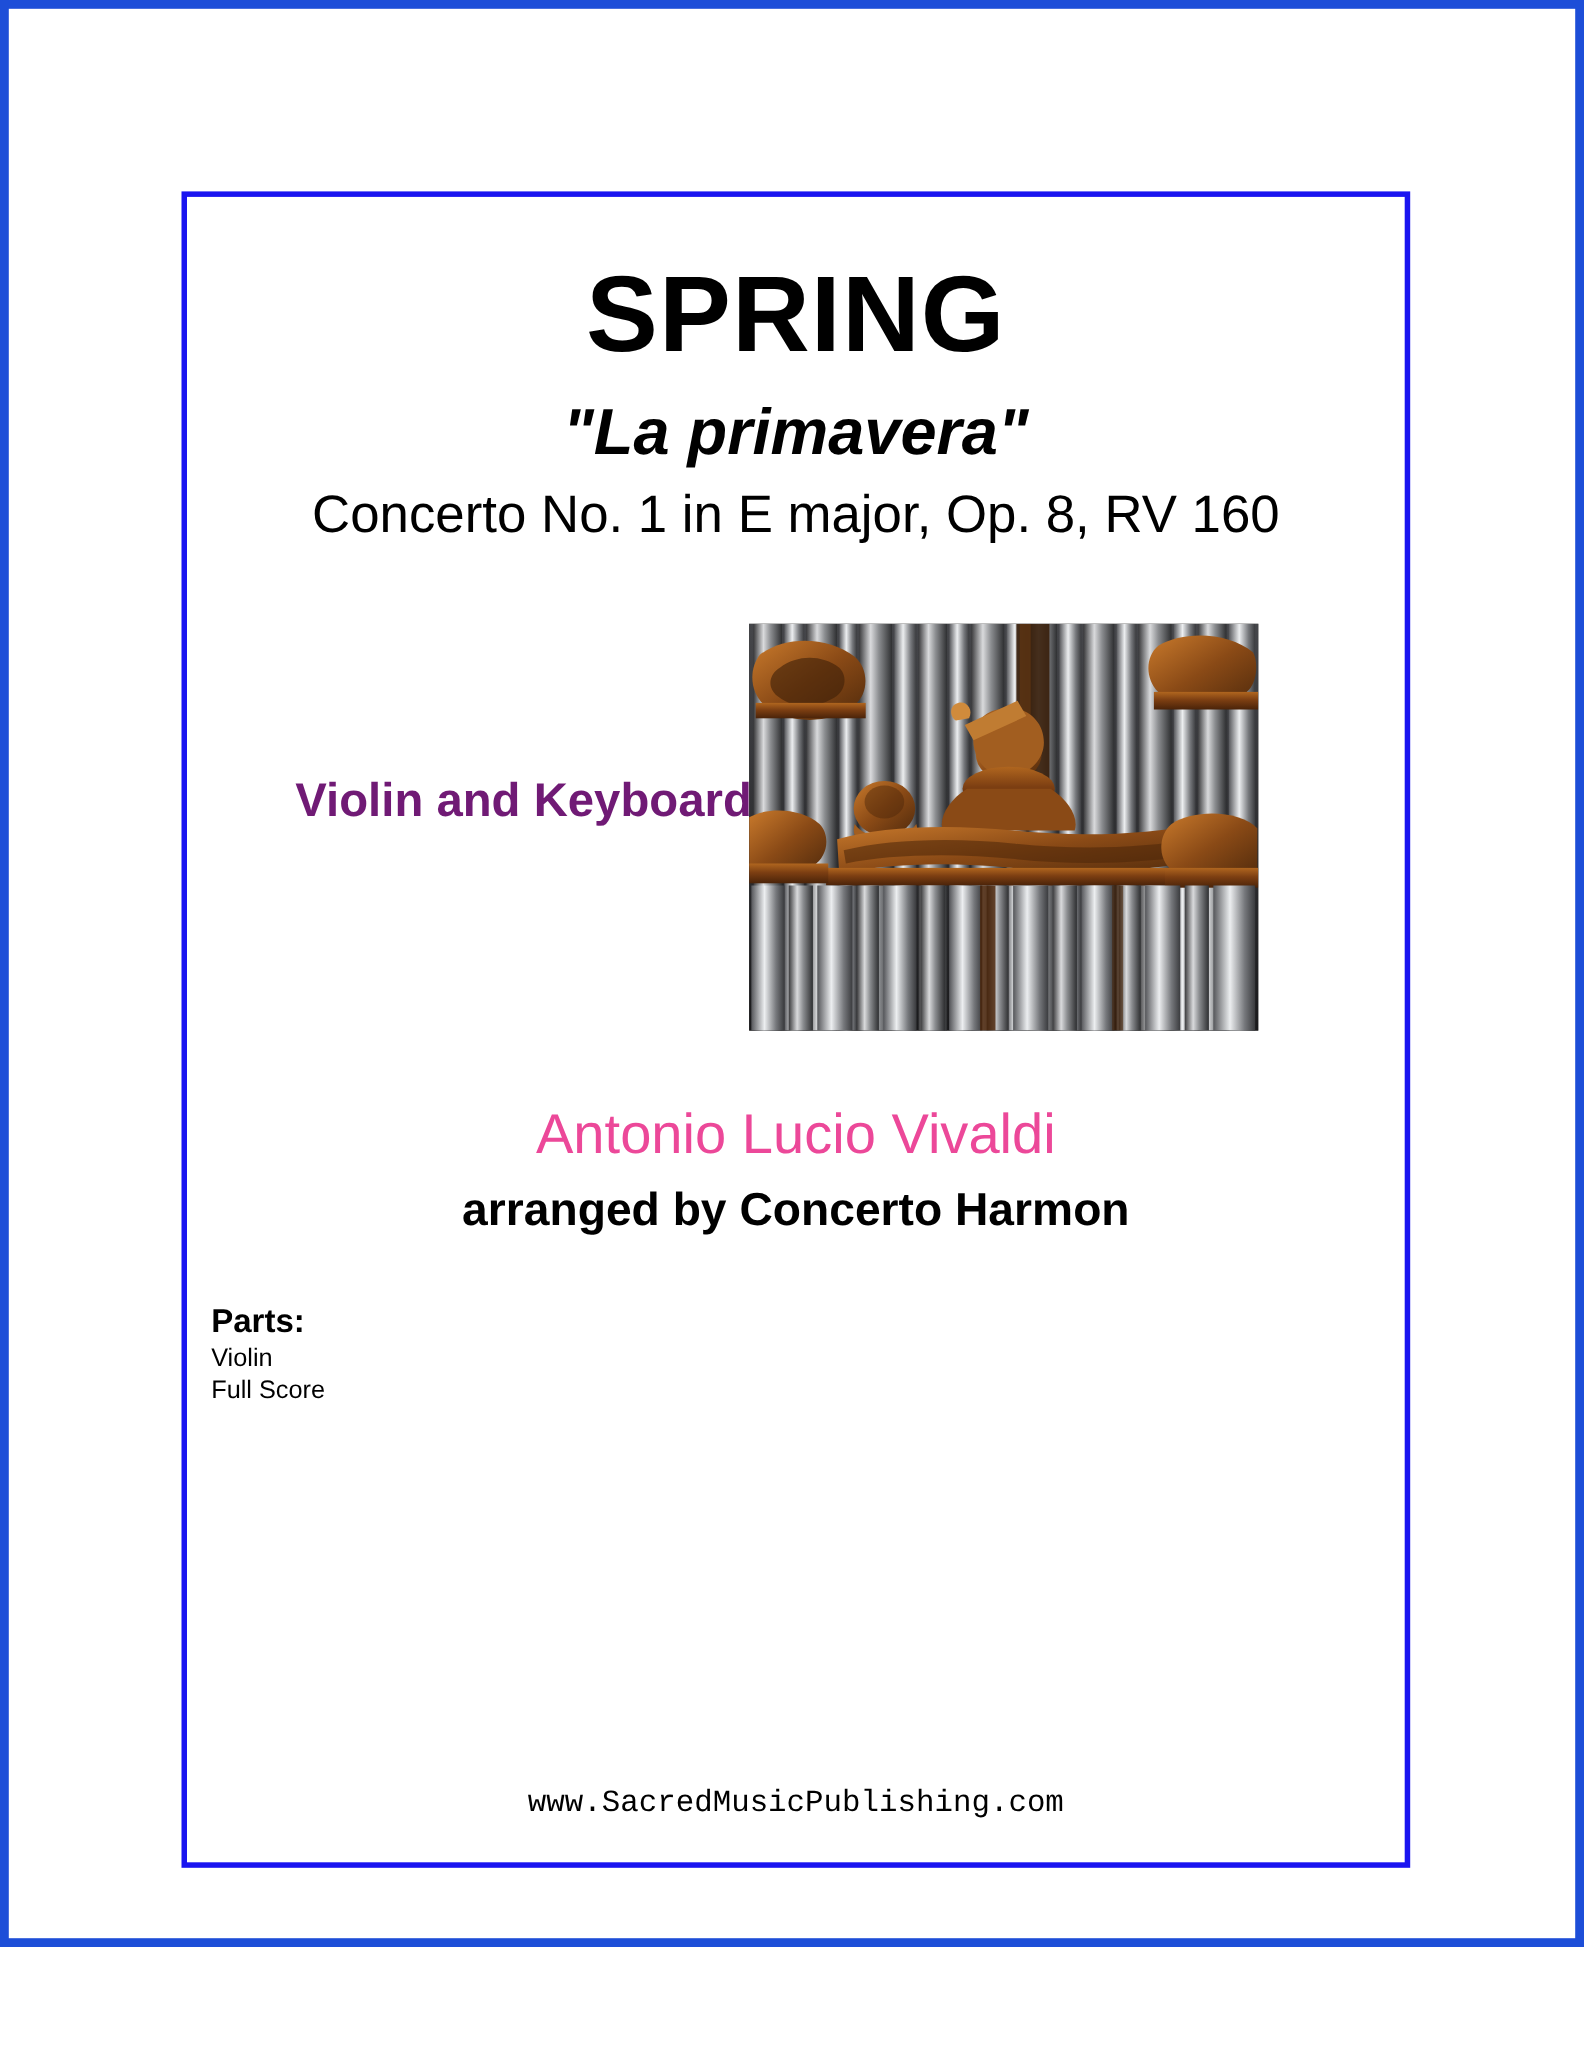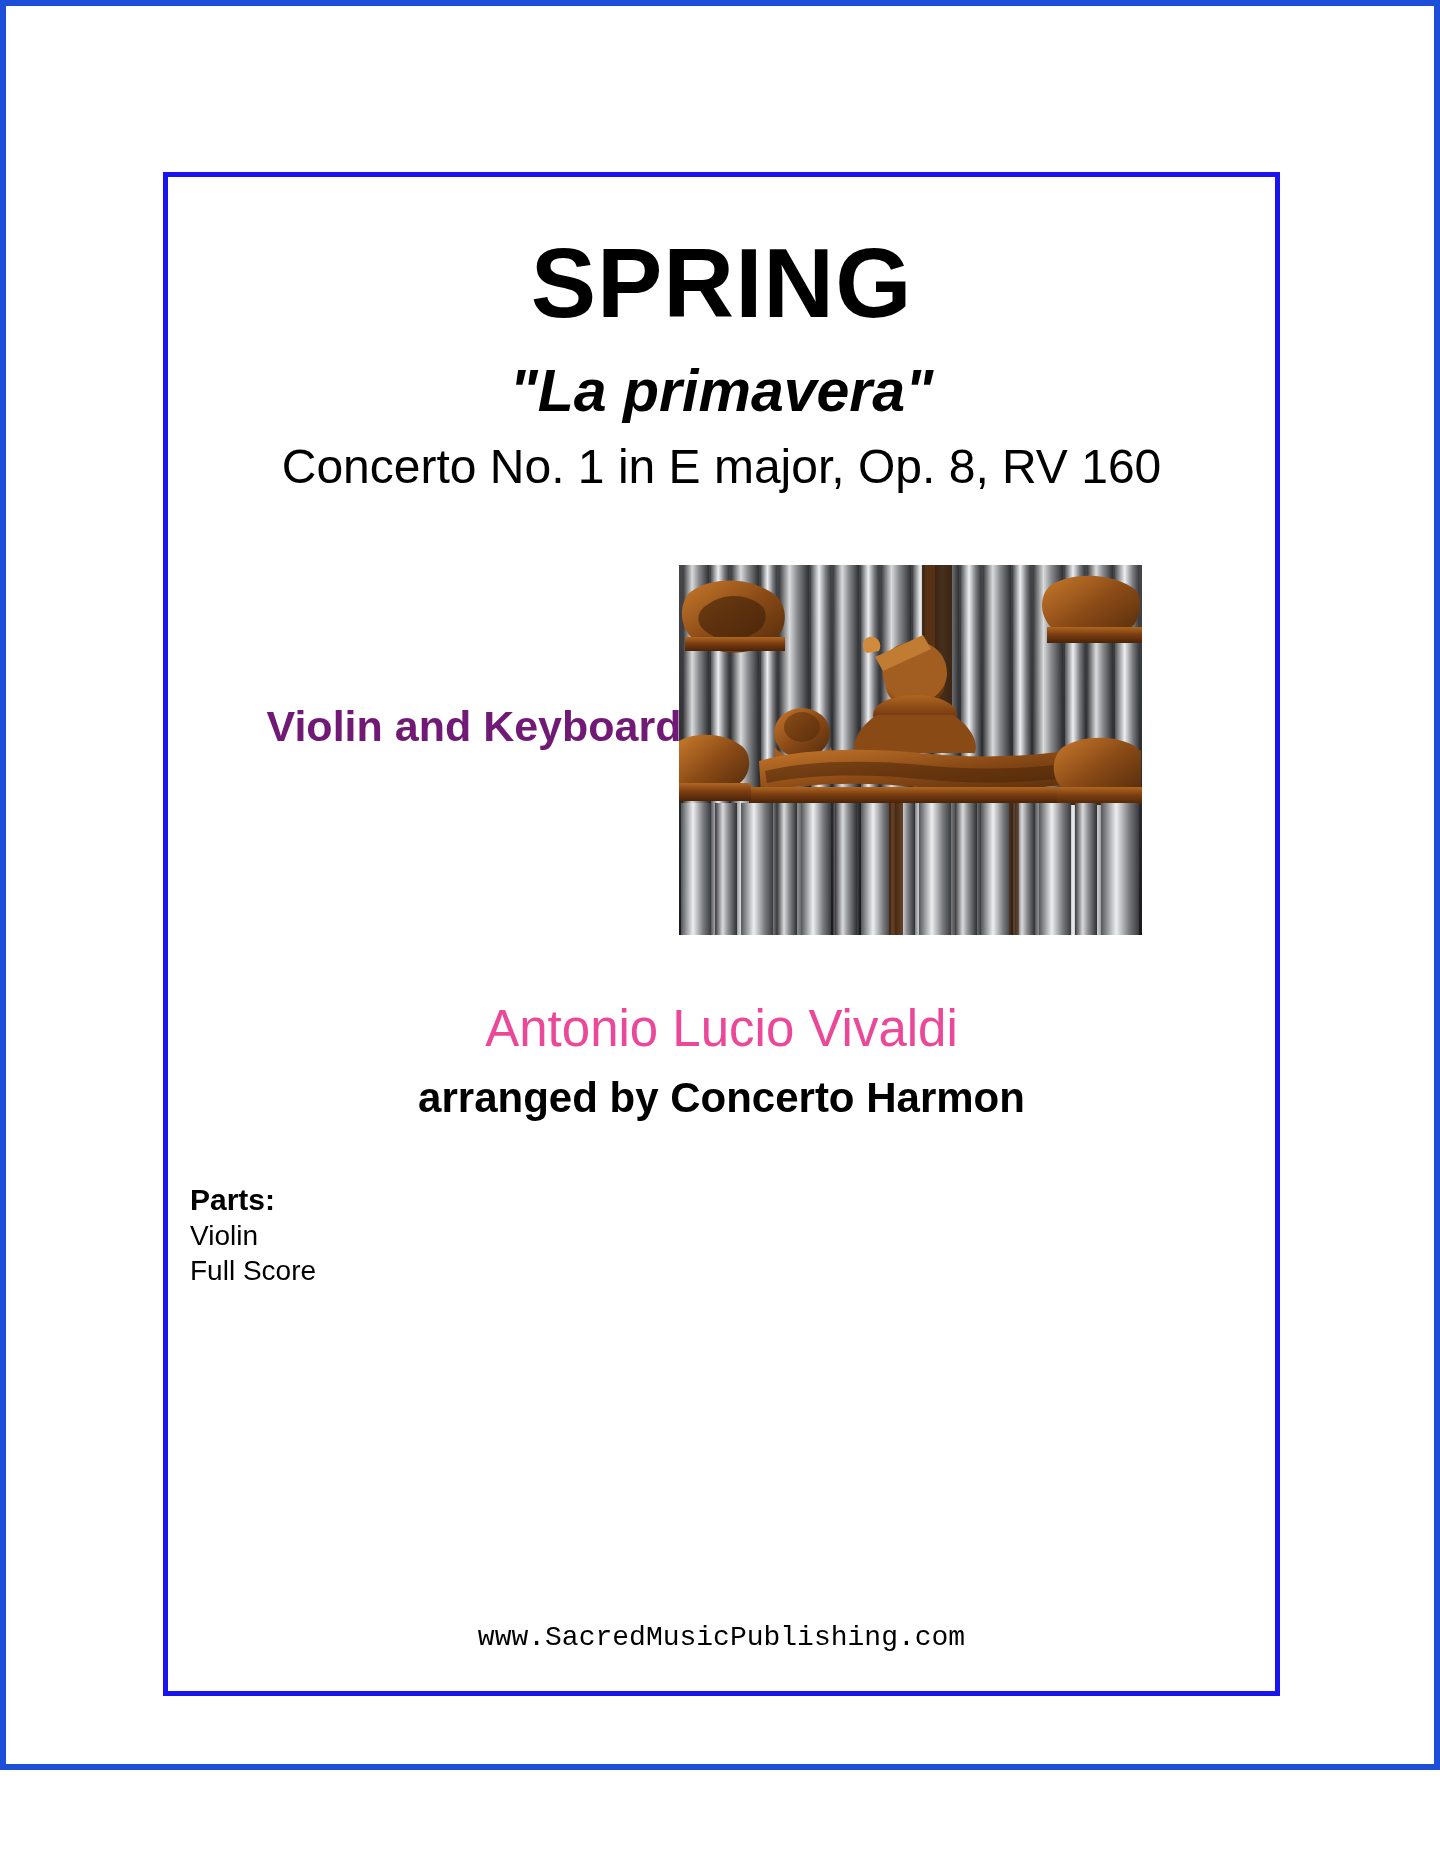--- a/index.html
+++ b/index.html
@@ -15,21 +15,21 @@
   }
 
   
   .page-frame {
     position: absolute;
     left: 0;
     top: 0;
     width: 1440px;
     height: 1770px;
     box-sizing: border-box;
-    border: 6px solid #1d4ed8;
+    border: 8px solid #1d4ed8;
     background: #ffffff;
   }
 
   
   .cover-border {
     position: absolute;
     left: 157px;
     top: 166px;
     width: 1117px;
     height: 1524px;
@@ -138,21 +138,21 @@
     top: 1005px;
     text-align: left;
   }
   .parts-heading {
     font-size: 30px;
     font-weight: bold;
     color: #000000;
     line-height: 1.2;
   }
   .parts-item {
-    font-size: 28px;
+    font-size: 23px;
     color: #000000;
     line-height: 1.25;
   }
 
   
   .website {
     position: absolute;
     left: 0;
     bottom: 38px;
     width: 100%;

